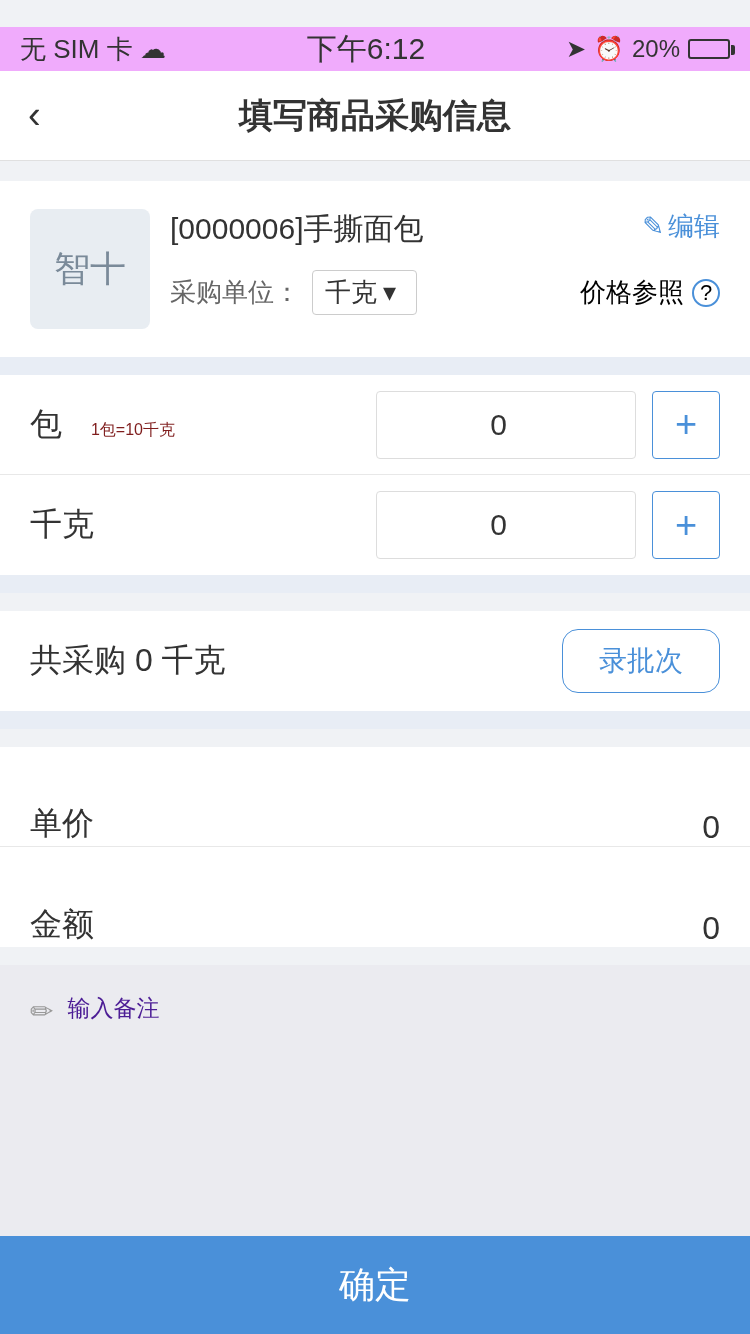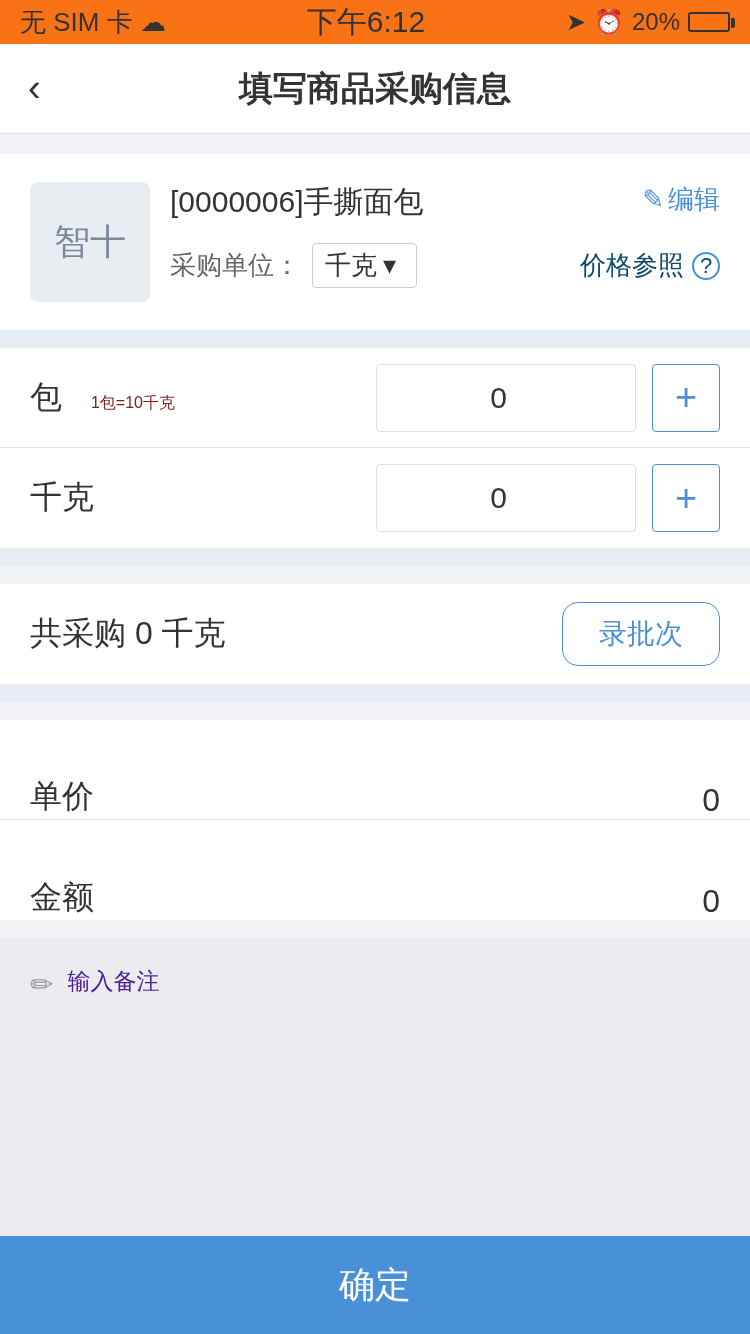--- a/index.html
+++ b/index.html
@@ -10,27 +10,28 @@
       font-family: -apple-system, "PingFang SC", "Helvetica Neue", Arial, sans-serif;
       background: #f0f2f5;
       font-size: 28px;
       color: #333;
     }
 
     
     .status-bar {
       width: 750px;
       height: 44px;
-      background: #f97316;
+      background: #f0abfc;
       display: flex;
       align-items: center;
       justify-content: space-between;
       padding: 0 20px;
       font-size: 26px;
       color: #333;
+      margin-top: 27px;
     }
     .status-left { display: flex; align-items: center; gap: 10px; }
     .status-center { font-size: 30px; font-weight: 500; }
     .status-right { display: flex; align-items: center; gap: 8px; font-size: 24px; }
     .battery-icon {
       width: 42px; height: 20px; border: 2px solid #333; border-radius: 3px; position: relative; display: inline-block;
     }
     .battery-icon::after {
       content: '';
       position: absolute;
@@ -131,21 +132,21 @@
       padding: 4px 20px 4px 12px;
       font-size: 26px;
       color: #333;
       background: #fff;
       position: relative;
       display: flex;
       align-items: center;
       gap: 6px;
     }
     .price-ref {
-      color: #0c4a6e;
+      color: #000000;
       font-size: 26px;
       display: flex;
       align-items: center;
       gap: 8px;
       cursor: pointer;
     }
 
     
     .section-divider {
       width: 750px;

